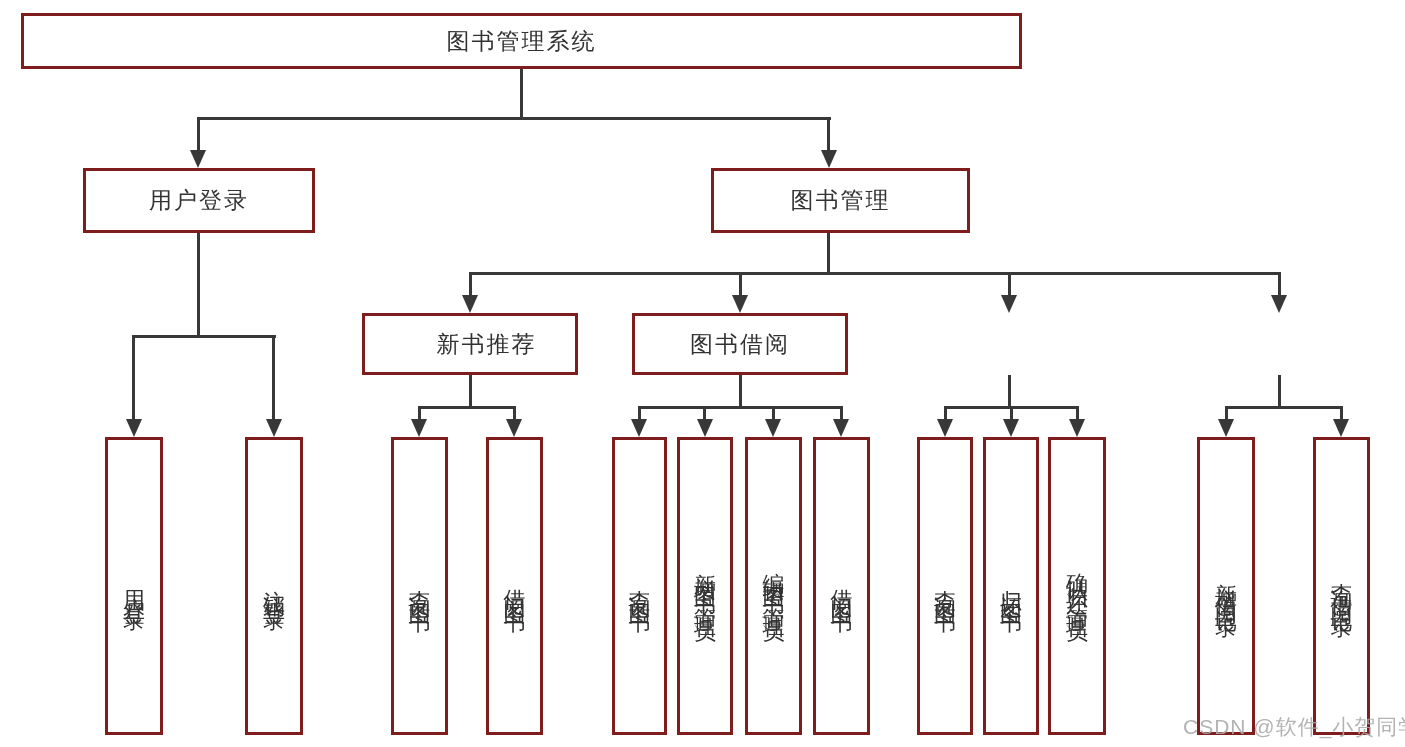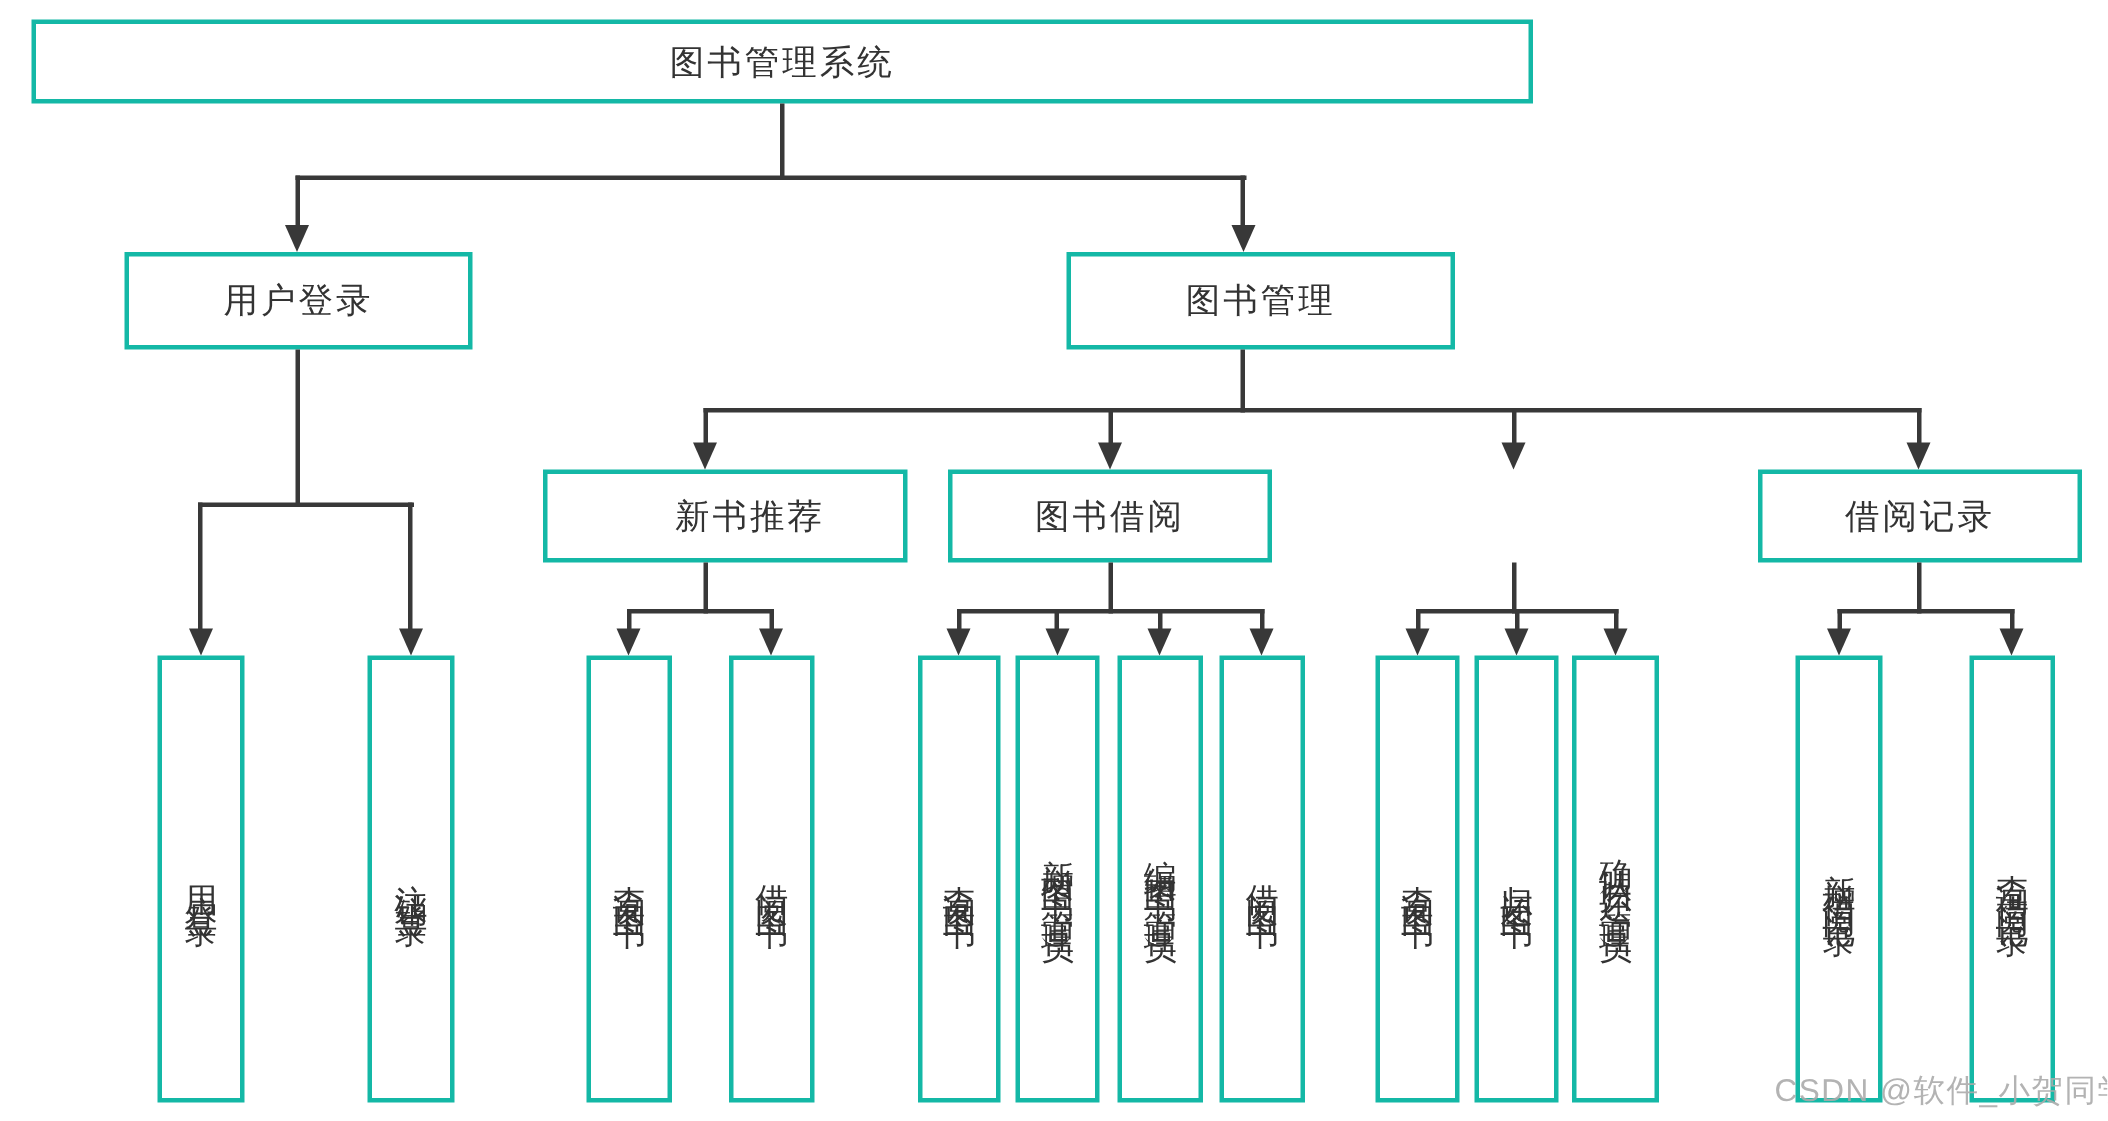--- a/index.html
+++ b/index.html
@@ -2,21 +2,21 @@
 <html><head>
 <meta charset="utf-8">
 <style>
   html,body { margin:0; padding:0; background:#fff; }
   .canvas {
     position:relative; width:1405px; height:747px; background:#fff;
     font-family:"Liberation Sans","DejaVu Sans",sans-serif; overflow:hidden;
   }
   .box {
     position:absolute; box-sizing:border-box; background:#fff;
-    border:3px solid #14b8a6; color:#333;
+    border:3px solid #7f1d1d; color:#333;
     display:flex; align-items:center; justify-content:center;
     font-size:23px; letter-spacing:2px; text-align:center;
   }
   .vbox {
     writing-mode:vertical-rl; text-orientation:mixed;
     font-size:22px; letter-spacing:7px; line-height:1;
   }
   .vline,.hline { position:absolute; background:#383838; }
   .arrow {
     position:absolute; width:0; height:0;
@@ -25,21 +25,21 @@
   }
   .watermark {
     position:absolute; left:1183px; top:713px; z-index:5;
     font-size:21px; letter-spacing:1px; color:#ababab; opacity:.9;
     white-space:nowrap;
   }
   
   .b-root   { left:21px;   top:13px;  width:1001px; height:56px; }
   .b-login  { left:83px;   top:168px; width:232px;  height:65px; }
   .b-mgmt   { left:711px;  top:168px; width:259px;  height:65px; }
-  .b-rec    { left:362px;  top:313px; width:243px;  height:62px;padding-left:33px; }
+  .b-rec    { left:362px;  top:313px; width:216px;  height:62px;padding-left:33px; }
   .b-borrow { left:632px;  top:313px; width:216px;  height:62px; }
   .b-cur    { left:902px;  top:313px; width:216px;  height:62px; }
   .b-hist   { left:1172px; top:313px; width:216px;  height:62px; }
   .leaf     { top:437px; height:298px; }
   .lf-1  { left:105px;  width:58px; }
   .lf-2  { left:245px;  width:58px; }
   .lf-3  { left:391px;  width:57px; }
   .lf-4  { left:486px;  width:57px; }
   .lf-5  { left:612px;  width:55px; }
   .lf-6  { left:677px;  width:56px; }
@@ -56,21 +56,20 @@
 
 <div class="canvas">
 
   <div class="box b-root">图书管理系统</div>
 
   <div class="box b-login">用户登录</div>
   <div class="box b-mgmt">图书管理</div>
 
   <div class="box b-rec">新书推荐</div>
   <div class="box b-borrow">图书借阅</div>
-  <div class="box b-hist">借阅记录</div>
 
   <div class="box vbox leaf lf-1">用户登录</div>
   <div class="box vbox leaf lf-2">注销登录</div>
 
   <div class="box vbox leaf lf-3">查询图书</div>
   <div class="box vbox leaf lf-4">借阅图书</div>
 
   <div class="box vbox leaf lf-5">查询图书</div>
   <div class="box vbox leaf lf-6">新增图书（管理员）</div>
   <div class="box vbox leaf lf-7">编辑图书（管理员）</div>

